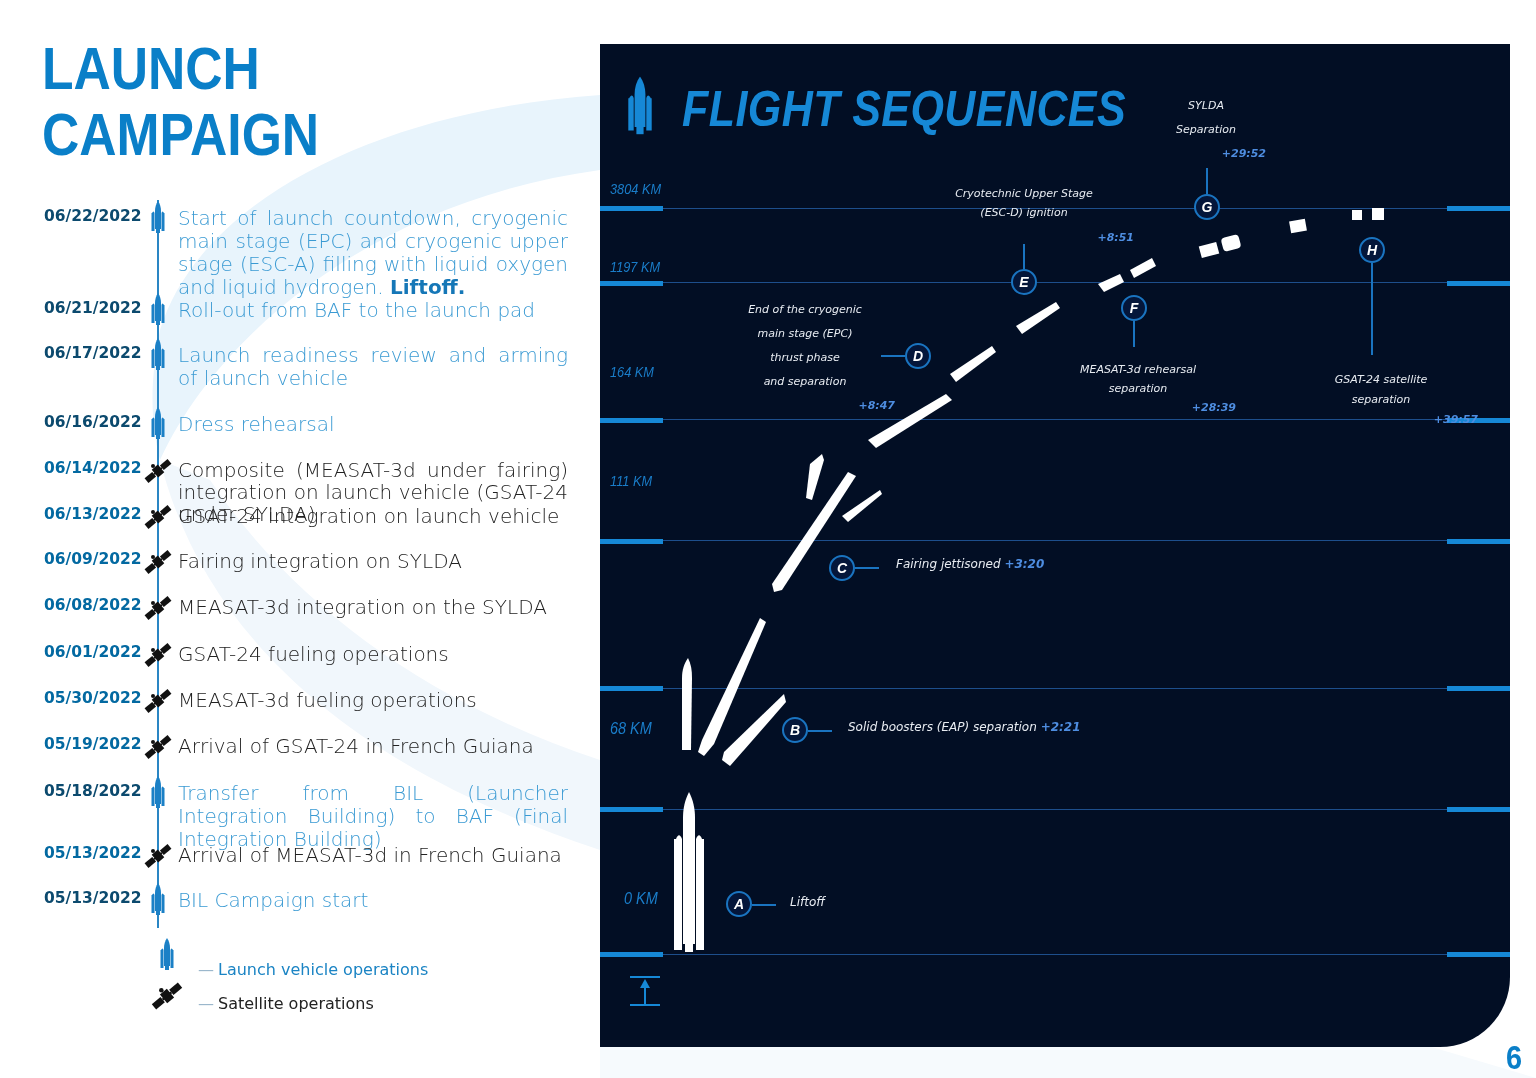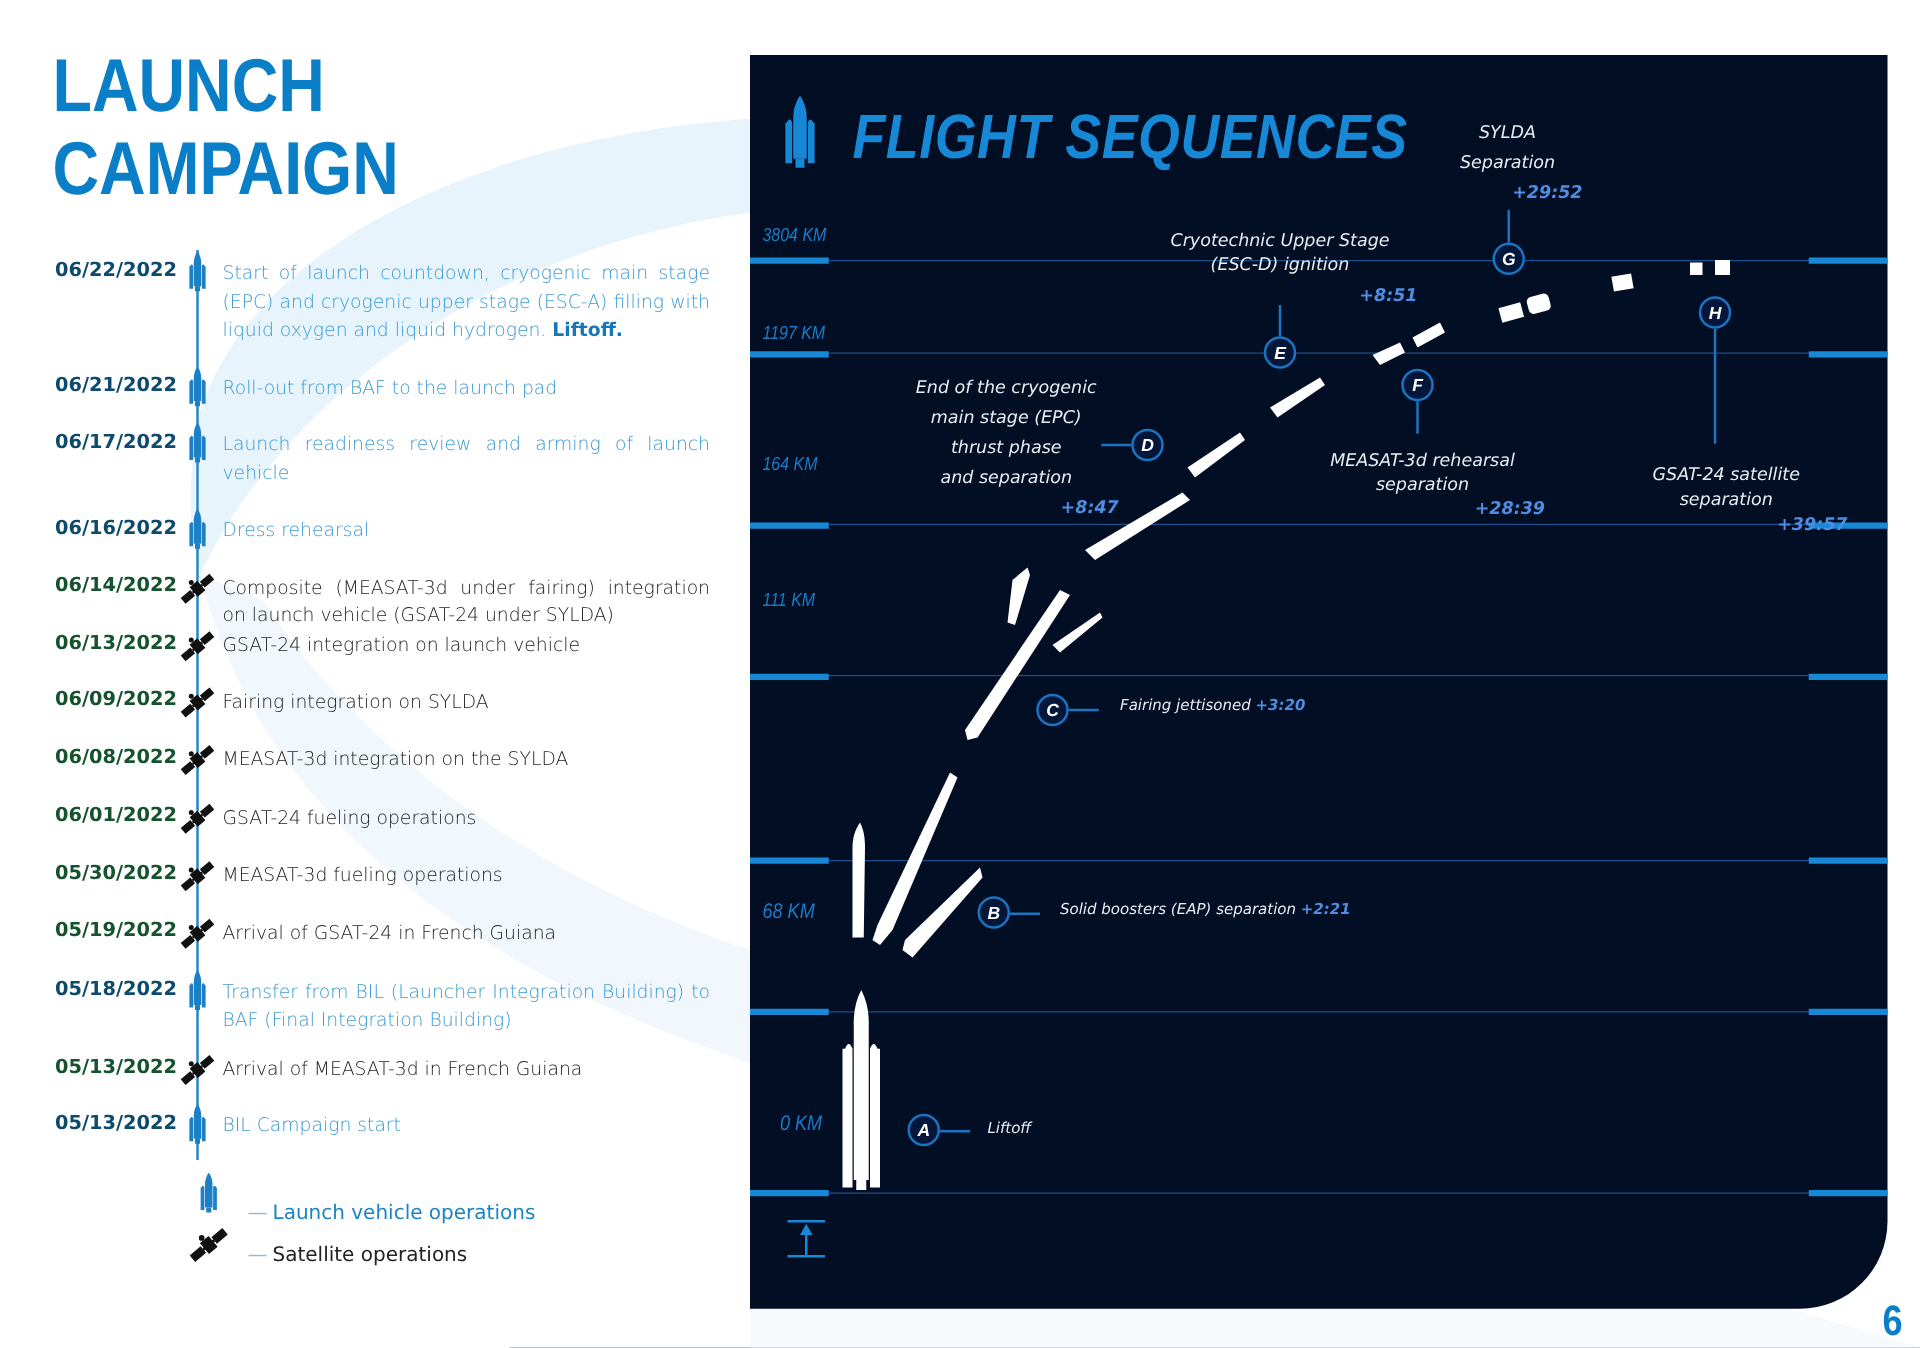--- a/index.html
+++ b/index.html
@@ -18,25 +18,25 @@
   .timeline-line { position: absolute; left: 157px; top: 200px; width: 2px; height: 728px; background: #2a86c4; }
 
   .tl-row { position: absolute; left: 0; width: 590px; }
   .tl-date {
     position: absolute; left: 44px; top: 0;
     font-family: "DejaVu Sans", sans-serif; font-size: 15.5px; font-weight: 600;
   }
   .tl-icon { position: absolute; left: 143px; top: -6px; width: 30px; height: 36px; }
   .tl-desc {
     position: absolute; left: 178px; top: 0; width: 390px;
-    font-size: 15px; line-height: 23px; text-align: justify; font-weight: 300;
+    font-size: 20px; line-height: 23px; text-align: justify; font-weight: 300;
   }
   .tl-row.lv .tl-date { color: #0c4a6e; }
   .tl-row.lv .tl-desc { color: #3a9ad3; }
-  .tl-row.sat .tl-date { color: #14532d; }
+  .tl-row.sat .tl-date { color: #0369a1; }
   .tl-row.sat .tl-desc { color: #222; }
   .bold-blue { font-weight: 700; color: #1577b7; }
 
   .legend { position: absolute; left: 150px; top: 944px; }
   .legend-item { position: absolute; left: 0; white-space: nowrap; font-size: 16px; }
   .legend-item .li-icon { position: absolute; left: 0; top: -6px; width: 34px; height: 36px; }
   .legend-item .li-text { position: absolute; left: 36px; top: 16px; margin-left: 12px; }
   .li-dash { color: #9bb7cc; margin-right: 4px; }
 
   
@@ -60,21 +60,21 @@
     color: #1a7dc9; font-size: 15px; transform: scaleX(0.85); transform-origin: left top;
   }
 
   .marker {
     position: absolute; width: 26px; height: 26px; border-radius: 50%;
     border: 2px solid #1a74c0; background: #04163a; color: #fff;
     font-family: "Liberation Sans", sans-serif; font-weight: bold; font-size: 14px;
     display: flex; align-items: center; justify-content: center;
   }
   .conn { position: absolute; background: #1a74c0; }
-  .ev-text { position: absolute; color: #e8ecf2; font-size: 14px; line-height: 24px; text-align: center; white-space: nowrap; }
+  .ev-text { position: absolute; color: #e8ecf2; font-size: 11px; line-height: 24px; text-align: center; white-space: nowrap; }
   .ev-time { color: #4e8de0; font-weight: 700; text-align: right; }
   .ev-inline { position: absolute; color: #e8ecf2; font-size: 12px; white-space: nowrap; }
 
   .flight-svg { position: absolute; left: 0; top: 0; width: 910px; height: 1003px; }
 
   .page-num {
     position: absolute; left: 1506px; top: 1038px;
     font-family: "Liberation Sans", sans-serif; font-weight: bold; font-size: 34px; color: #0a7fc8;
     transform: scaleX(0.85); transform-origin: left top;
   }

